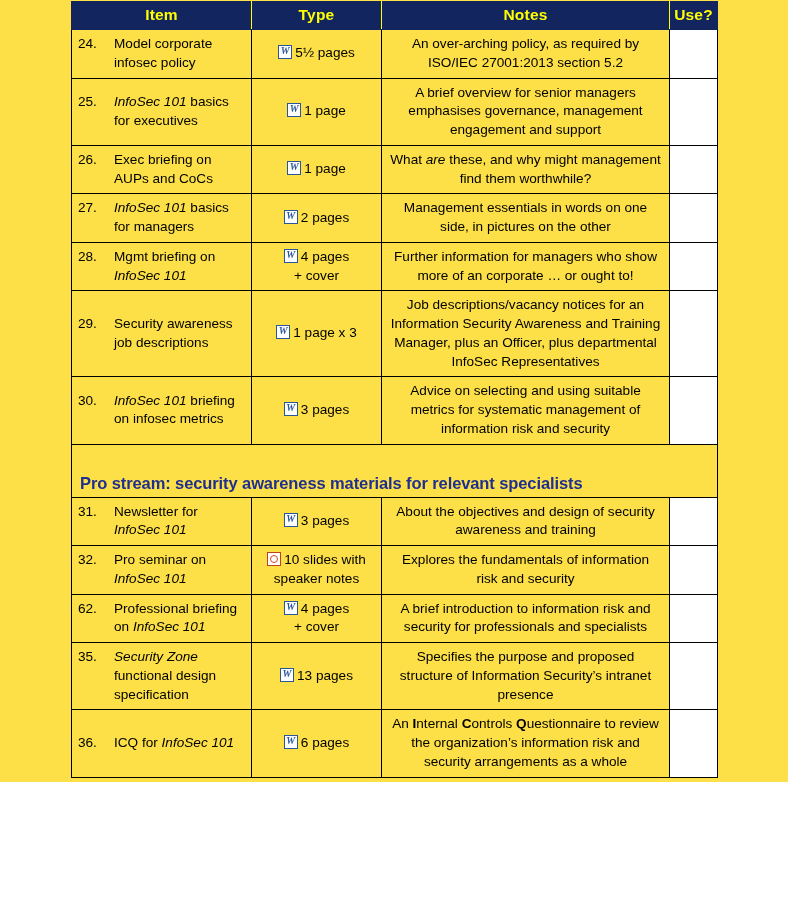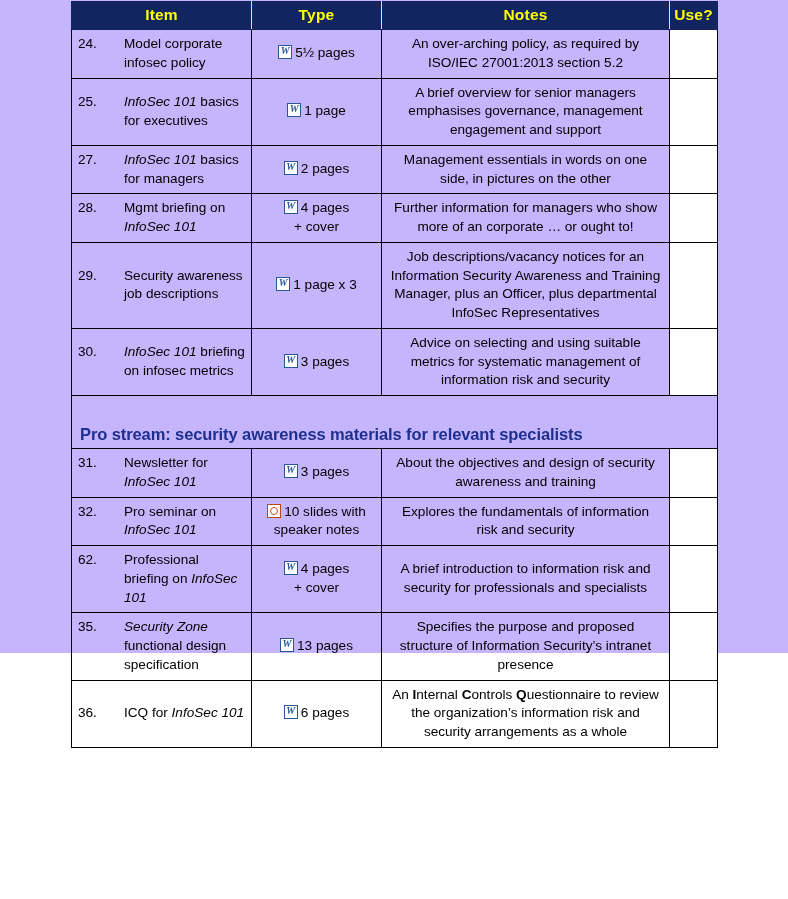--- a/index.html
+++ b/index.html
@@ -10,22 +10,22 @@
   body {
     width: 788px;
     height: 899px;
     font-family: "Liberation Sans", sans-serif;
     color: #000000;
     overflow: hidden;
   }
   .page {
     position: relative;
     width: 788px;
-    height: 653px;
-    background: #c4b5fd;
+    height: 782px;
+    background: #fde047;
   }
   table.matrix {
     position: absolute;
     left: 71px;
     top: 1px;
     width: 646px;
     border-collapse: collapse;
     table-layout: fixed;
   }
   table.matrix col.c-item { width: 180px; }
@@ -56,21 +56,21 @@
     line-height: 1.38;
     padding: 5px 4px;
   }
   td.item {
     padding-left: 6px;
     padding-right: 4px;
   }
   .item-inner {
     display: flex;
     align-items: flex-start;
-    gap: 16px;
+    gap: 6px;
   }
   .num {
     flex: 0 0 30px;
     text-align: left;
     font-size: 13.6px;
   }
   .item-text {
     flex: 1 1 auto;
     text-align: left;
   }
@@ -191,20 +191,31 @@
               <span class="item-text"><i>InfoSec 101</i> basics for executives</span>
             </div>
           </td>
           <td class="type"><span class="type-line1"><span class="ficon word"></span><span>1 page</span></span></td>
           <td class="notes">A brief overview for senior managers emphasises governance, management engagement and support</td>
           <td class="use"></td>
         </tr>
         <tr>
           <td class="item">
             <div class="item-inner">
+              <span class="num">26.</span>
+              <span class="item-text">Exec briefing on AUPs and CoCs</span>
+            </div>
+          </td>
+          <td class="type"><span class="type-line1"><span class="ficon word"></span><span>1 page</span></span></td>
+          <td class="notes">What <i>are</i> these, and why might management find them worthwhile?</td>
+          <td class="use"></td>
+        </tr>
+        <tr>
+          <td class="item">
+            <div class="item-inner">
               <span class="num">27.</span>
               <span class="item-text"><i>InfoSec 101</i> basics for managers</span>
             </div>
           </td>
           <td class="type"><span class="type-line1"><span class="ficon word"></span><span>2 pages</span></span></td>
           <td class="notes">Management essentials in words on one side, in pictures on the other</td>
           <td class="use"></td>
         </tr>
         <tr>
           <td class="item">

